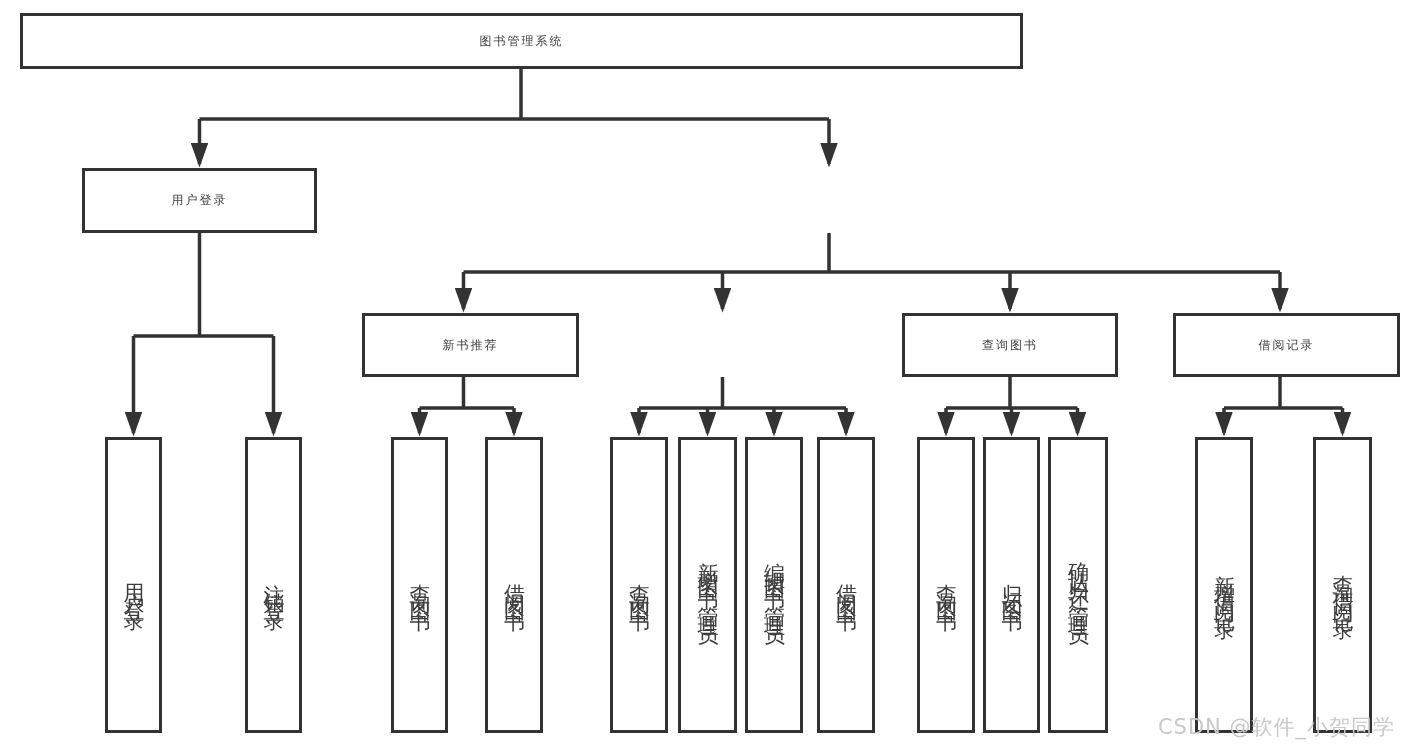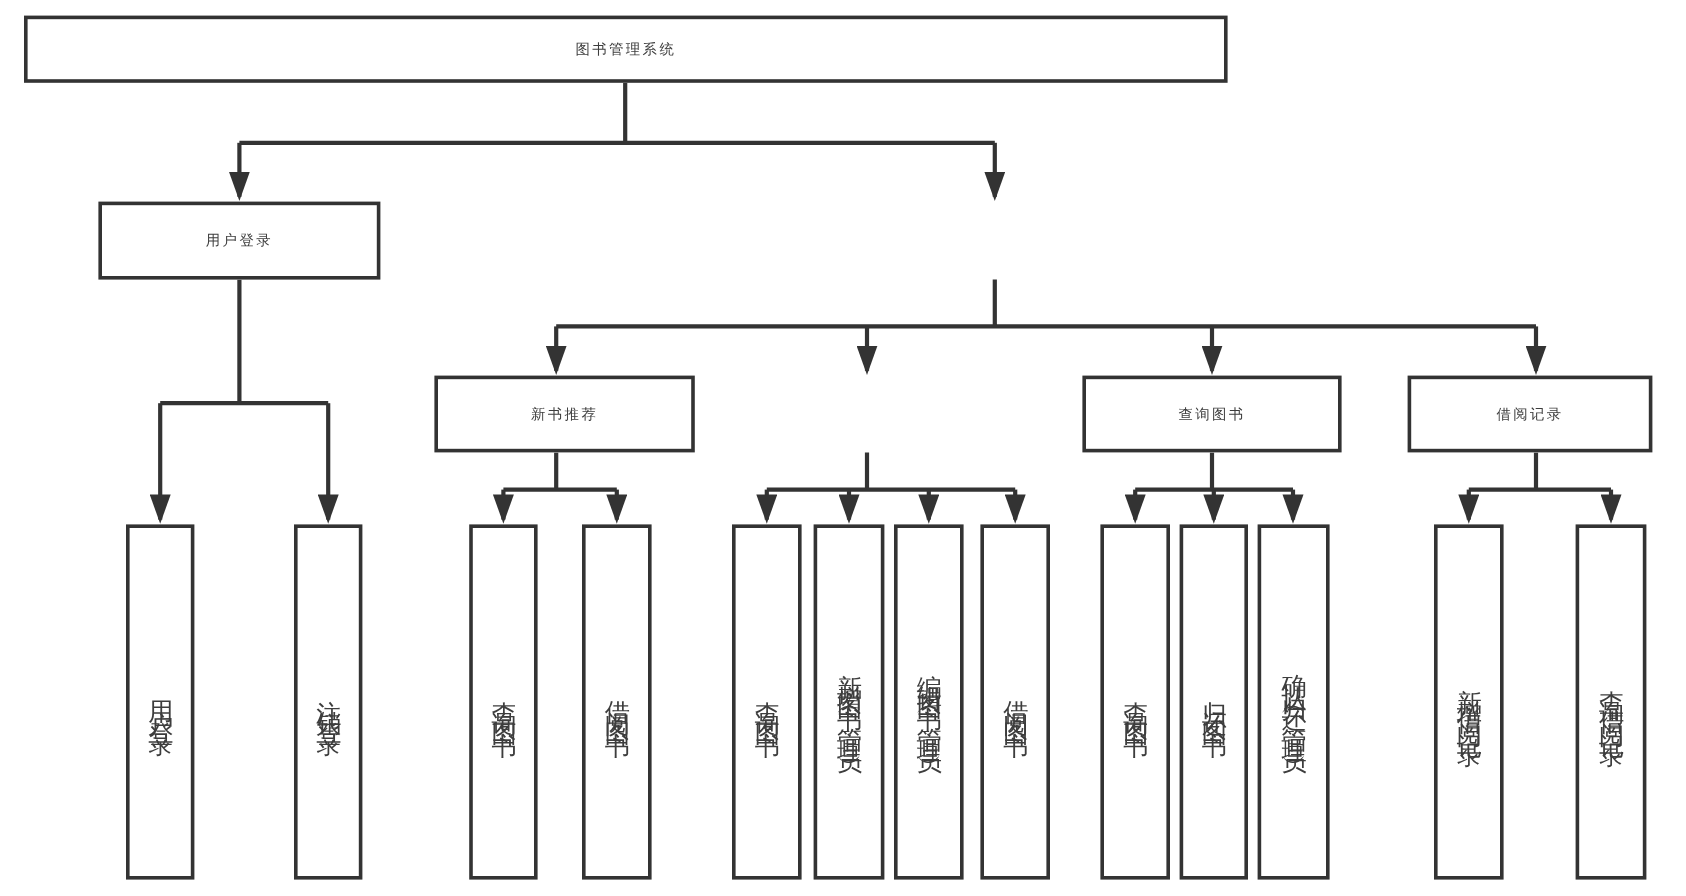--- a/index.html
+++ b/index.html
@@ -99,21 +99,21 @@
   <div class="box" style="left:82px;top:168px;width:235px;height:65px">
     <span class="h-label">用户登录</span>
   </div>
 
   <div class="box" style="left:362px;top:313px;width:217px;height:64px">
     <span class="h-label">新书推荐</span>
   </div>
   <div class="box" style="left:902px;top:313px;width:216px;height:64px">
     <span class="h-label">查询图书</span>
   </div>
-  <div class="box" style="left:1173px;top:313px;width:204px;height:64px">
+  <div class="box" style="left:1173px;top:313px;width:227px;height:64px">
     <span class="h-label">借阅记录</span>
   </div>
 
   <div class="box" style="left:105px;top:437px;width:57px;height:296px">
     <span class="v-label">用户登录</span>
   </div>
   <div class="box" style="left:245px;top:437px;width:57px;height:296px">
     <span class="v-label">注销登录</span>
   </div>
 
@@ -147,14 +147,15 @@
     <span class="v-label">确认归还（管理员）</span>
   </div>
 
   <div class="box" style="left:1195px;top:437px;width:58px;height:296px">
     <span class="v-label">新增借阅记录</span>
   </div>
   <div class="box" style="left:1313px;top:437px;width:59px;height:296px">
     <span class="v-label">查询借阅记录</span>
   </div>
 
+  <div class="watermark">CSDN @软件_小贺同学</div>
 
 </div>
 
 </body></html>

